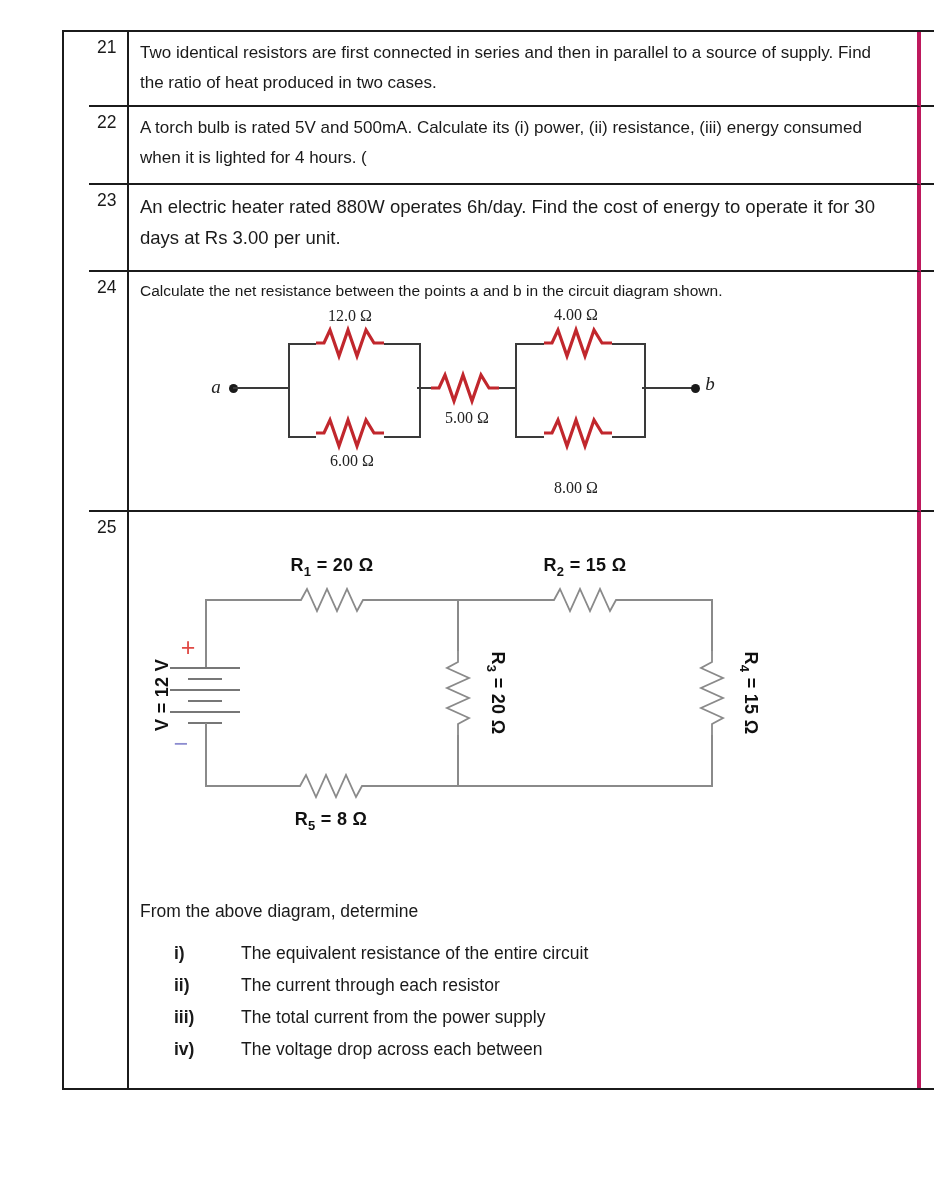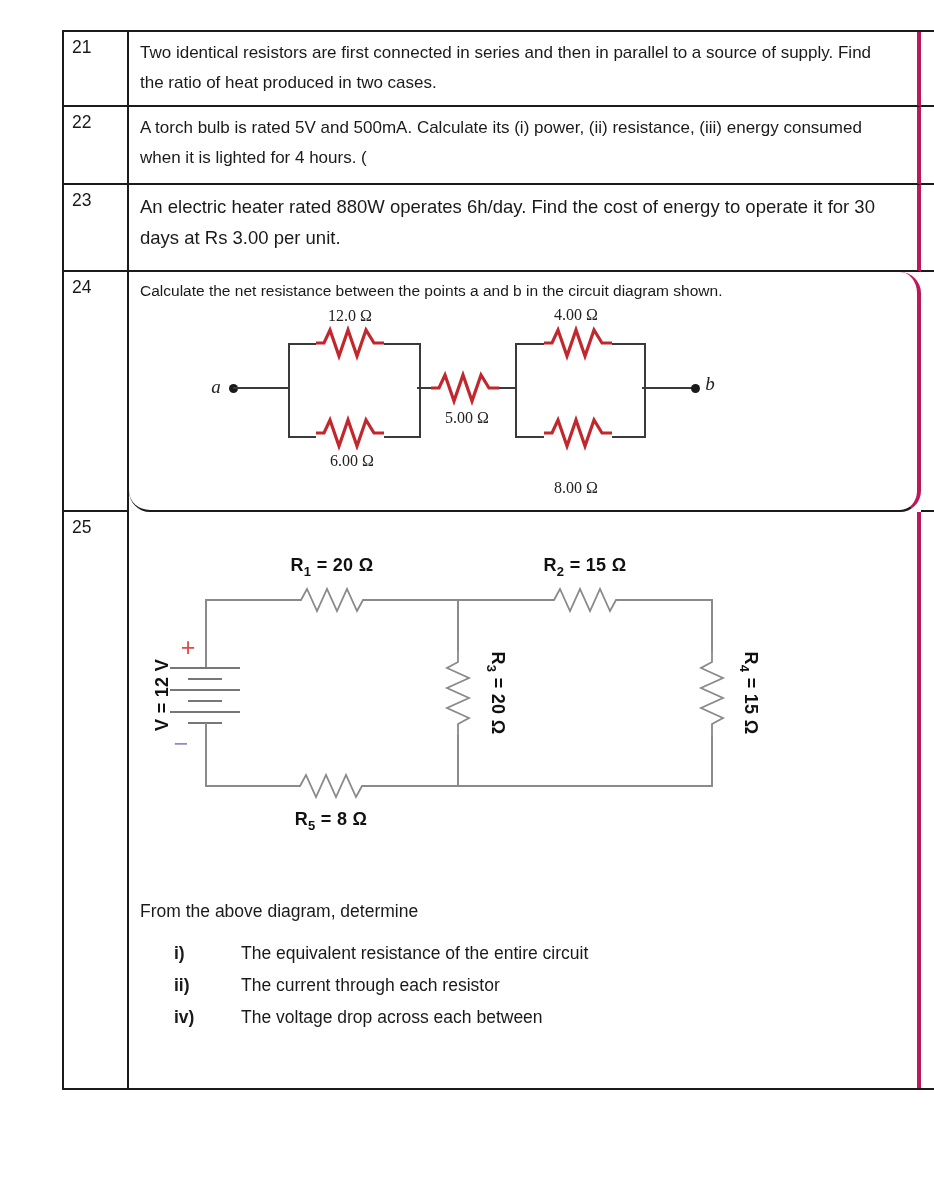--- a/index.html
+++ b/index.html
@@ -22,30 +22,31 @@
     grid-template-rows:75px 78px 87px 240px 576px;
     box-sizing:content-box;
     background:#fff;
   }
   .cell{box-sizing:border-box;border-bottom:2px solid #1b1b1b;}
   .last-row{border-bottom:none;}
   .c-num{
     border-right:2px solid #1b1b1b;
     padding:5px 0 0 8px;
     font-size:17.5px;
+    margin-left:25px;
   }
   .c-main{
     border-right:4px solid #be185d;
     position:relative;
     padding:6px 24px 0 11px;
     font-size:17px;line-height:30px;
   }
   .c-side{background:#fff;}
   .t23{font-size:18.5px;line-height:31px;padding-right:20px;}
-  .t24{font-size:15.5px;line-height:26px;border-radius:21px;}
+  .t24{font-size:15.5px;line-height:26px;}
   .wire24{position:absolute;background:#3a3a3a;}
   .wire25{position:absolute;background:#8a8a8a;}
   .dot{position:absolute;width:9px;height:9px;border-radius:50%;background:#1a1a1a;}
   .cbox{position:absolute;border:2px solid #3a3a3a;background:transparent;}
   .ctr{transform:translate(-50%,-50%);}
   .lbl-serif{
     position:absolute;white-space:nowrap;
     font-family:"Liberation Serif", serif;
     font-size:16px;color:#222;
   }
@@ -195,20 +196,24 @@
     <div class="q25-list">
       <div class="q25-item">
         <span class="numeral">i)</span>
         <span>The equivalent resistance of the entire circuit</span>
       </div>
       <div class="q25-item">
         <span class="numeral">ii)</span>
         <span>The current through each resistor</span>
       </div>
       <div class="q25-item">
+        <span class="numeral">iii)</span>
+        <span>The total current from the power supply</span>
+      </div>
+      <div class="q25-item">
         <span class="numeral">iv)</span>
         <span>The voltage drop across each between</span>
       </div>
     </div>
   </div>
   <div class="cell c-side last-row"></div>
 
 </div>
 
 </body></html>

